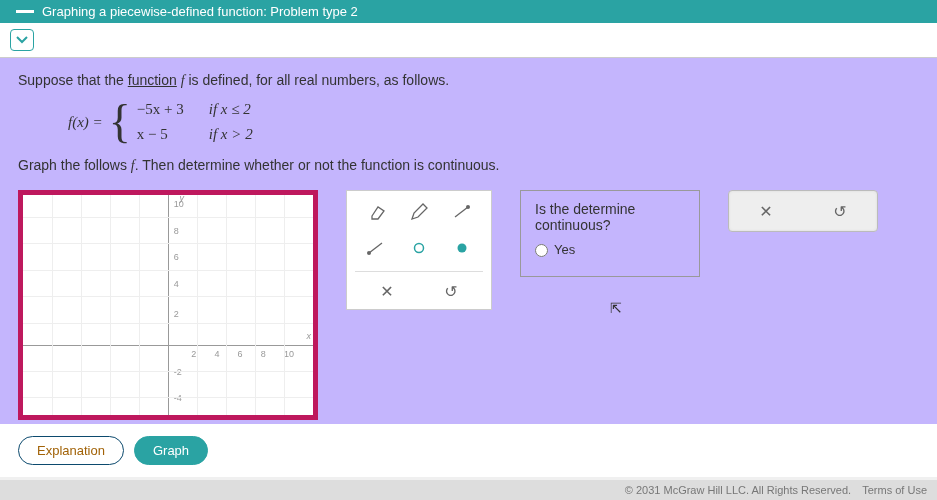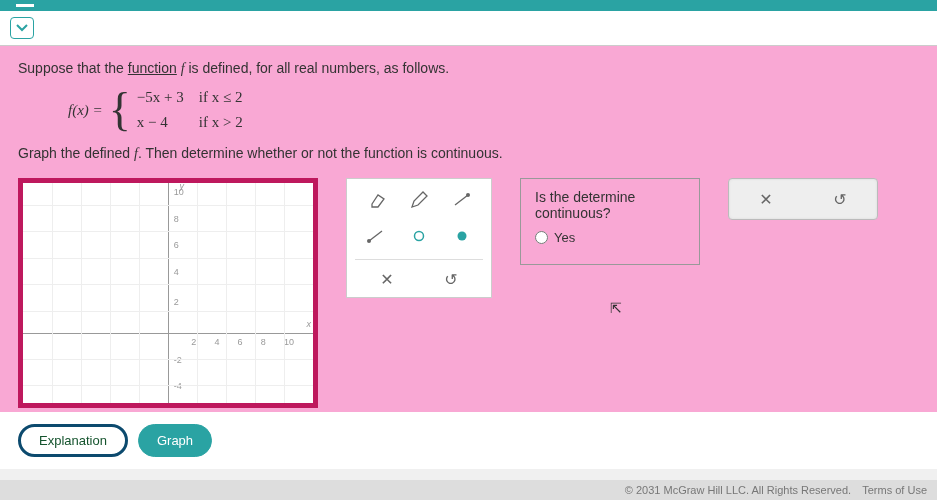--- a/index.html
+++ b/index.html
@@ -1,62 +1,63 @@
 <!DOCTYPE html>
 <html><head>
 <meta charset="utf-8">
 <style>
 *{box-sizing:border-box;margin:0;padding:0}
 body{font-family:Arial,Helvetica,sans-serif;font-size:14px;color:#333;background:#f0f0f0;width:937px;height:500px;overflow:hidden;position:relative}
 .topbar{background:#2aa3a3;color:#fff;padding:4px 16px;font-size:13px;display:flex;align-items:center;gap:8px}
 .topbar .dash{width:18px;height:3px;background:#fff}
 .chev-wrap{padding:6px 10px;border-bottom:1px solid #ccc;background:#fff}
 .chev{display:inline-flex;width:24px;height:22px;border:1px solid #2aa3a3;border-radius:4px;justify-content:center;align-items:center;color:#2aa3a3;cursor:pointer;background:#fff}
-.content{padding:12px 18px 4px 18px;background:#f9a8d4}
+.content{padding:12px 18px 4px 18px;background:#c4b5fd}
 .prob{color:#333;line-height:1.5;margin-bottom:10px}
 .math-f{font-family:'Times New Roman',serif;font-style:italic}
 .piecewise{display:flex;align-items:center;margin:8px 0 12px 50px;font-family:'Times New Roman',serif;font-size:15px}
 .fx{font-style:italic;margin-right:6px}
 .brace{font-size:46px;font-weight:200;line-height:40px;margin-right:6px}
 .cases{display:flex;flex-direction:column;gap:8px}
-.case-row{display:flex;}
+.case-row{display:flex;gap:10px}
 .expr{min-width:62px}
-.cond{}
+.cond{font-style:italic}
 .work{display:flex;gap:28px;align-items:flex-start;margin-top:14px}
 .graph{width:300px;height:230px;border:5px solid #be185d;position:relative;background:#fff}
 .grid-v,.grid-h{position:absolute;background:#eee}
 .grid-v{width:1px;height:100%}.grid-h{height:1px;width:100%}
 .axis-v{position:absolute;width:1px;height:100%;background:#999;left:50%}
 .axis-h{position:absolute;height:1px;width:100%;background:#999;top:68%}
 .tick{position:absolute;font-size:9px;color:#999}
 .tools{width:146px;border:1px solid #ccc;background:#fff;padding:8px}
 .tool-row{display:flex;justify-content:space-around;margin-bottom:10px}
 .tool{width:28px;height:26px;display:flex;align-items:center;justify-content:center;cursor:pointer;border-radius:3px;color:#555}
 .tool-actions{display:flex;border-top:1px solid #ddd;padding-top:10px;margin-top:4px}
 .tool-act{flex:1;text-align:center;font-size:16px;color:#666;cursor:pointer}
 .cont-box{border:1px solid #999;padding:10px 14px;width:180px}
 .cont-q{color:#333;margin-bottom:6px}
-.radio-row{display:flex;align-items:center;gap:6px;margin:9px 0;font-size:13px}
+.radio-row{display:flex;align-items:flex-end;gap:6px;margin:9px 0;font-size:13px}
 .radio-row input{margin:0}
 .side-actions{border:1px solid #bbb;background:#eee;border-radius:4px;width:150px;height:42px;display:flex;align-items:center;justify-content:space-around;font-size:16px;color:#666;box-shadow:inset 0 0 3px rgba(0,0,0,.08)}
 .side-actions span{cursor:pointer}
 .btnbar{display:flex;gap:10px;padding:12px 18px;background:#fff}
 .btn{padding:6px 18px;border-radius:18px;font-size:13px;cursor:pointer}
-.btn-exp{background:#fff;border:3px solid #0c4a6e;color:#14532d}
+.btn-exp{background:#fff;border:1px solid #0c4a6e;color:#a16207}
 .btn-check{background:#2aa3a3;border:1px solid #2aa3a3;color:#fff}
 .footer{position:absolute;bottom:0;left:0;right:0;background:#ddd;color:#777;font-size:11px;text-align:right;padding:4px 10px}
 .footer a{color:#777;text-decoration:none;margin-left:8px}
 .ul{text-decoration:underline}
 .cursor{position:absolute;font-size:14px;color:#333}
 </style>
 </head>
 <body>
 
 <div class="topbar">
   <span class="dash"></span>
+  <span>Graphing a piecewise-defined function: Problem type 2</span>
 </div>
 
 <div class="chev-wrap">
   <span class="chev">
     <svg width="12" height="8" viewBox="0 0 12 8">
         <path d="M1 1 L6 6 L11 1" fill="none" stroke="#2aa3a3" stroke-width="2"></path>
       </svg>
   </span>
 </div>
 
@@ -67,28 +68,28 @@
 
   <div class="piecewise">
     <span class="fx">f(x) =</span>
     <span class="brace">{</span>
     <div class="cases">
       <div class="case-row">
         <span class="expr">−5x + 3</span>
         <span class="cond">if x ≤ 2</span>
       </div>
       <div class="case-row">
-        <span class="expr">x − 4</span>
+        <span class="expr">x − 5</span>
         <span class="cond">if x &gt; 2</span>
       </div>
     </div>
   </div>
 
   <p class="prob">
-    <span>Graph the defined </span><span class="math-f">f</span><span>. Then determine whether or not the function is continuous.</span>
+    <span>Graph the follows </span><span class="math-f">f</span><span>. Then determine whether or not the function is continuous.</span>
   </p>
 
   <div class="work">
 
     <div class="graph">
       <div class="axis-v"></div>
       <div class="axis-h"></div>
       <span class="tick" style="left:52%;top:2%">10</span>
       <span class="tick" style="left:52%;top:14%">8</span>
       <span class="tick" style="left:52%;top:26%">6</span>

